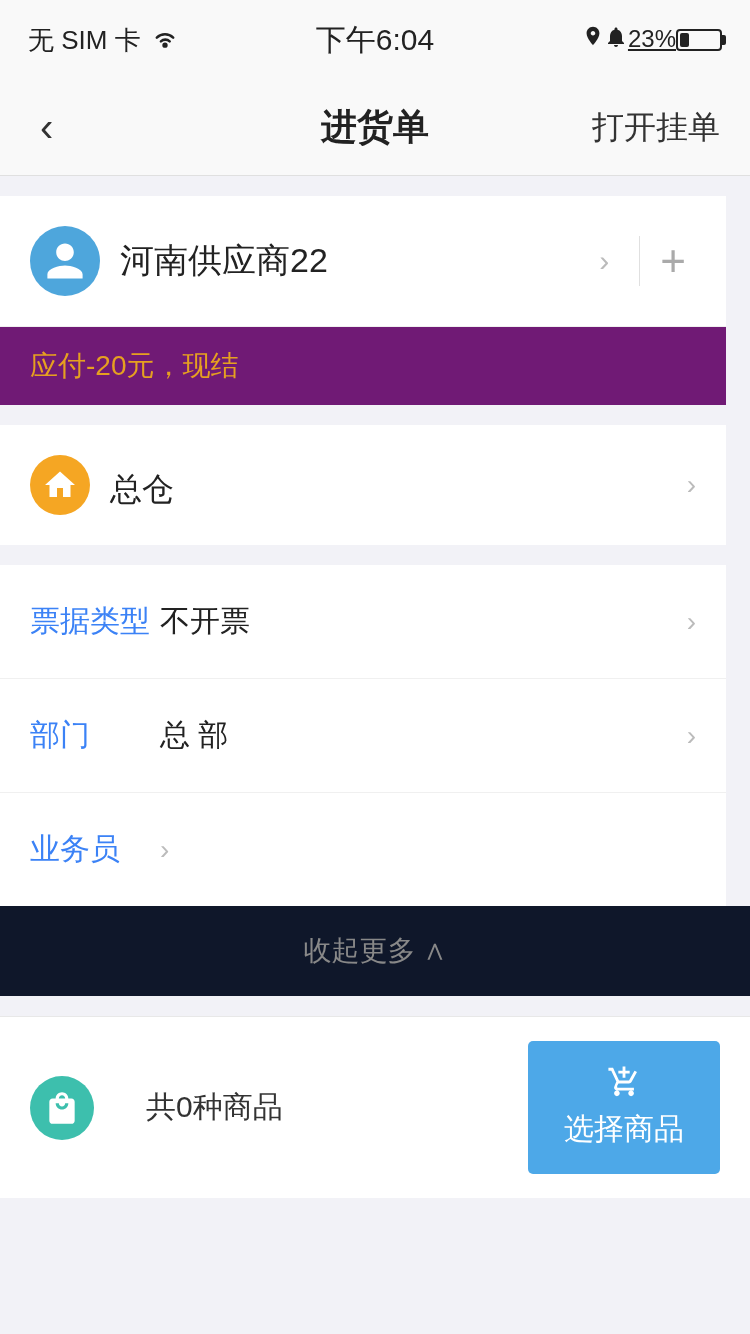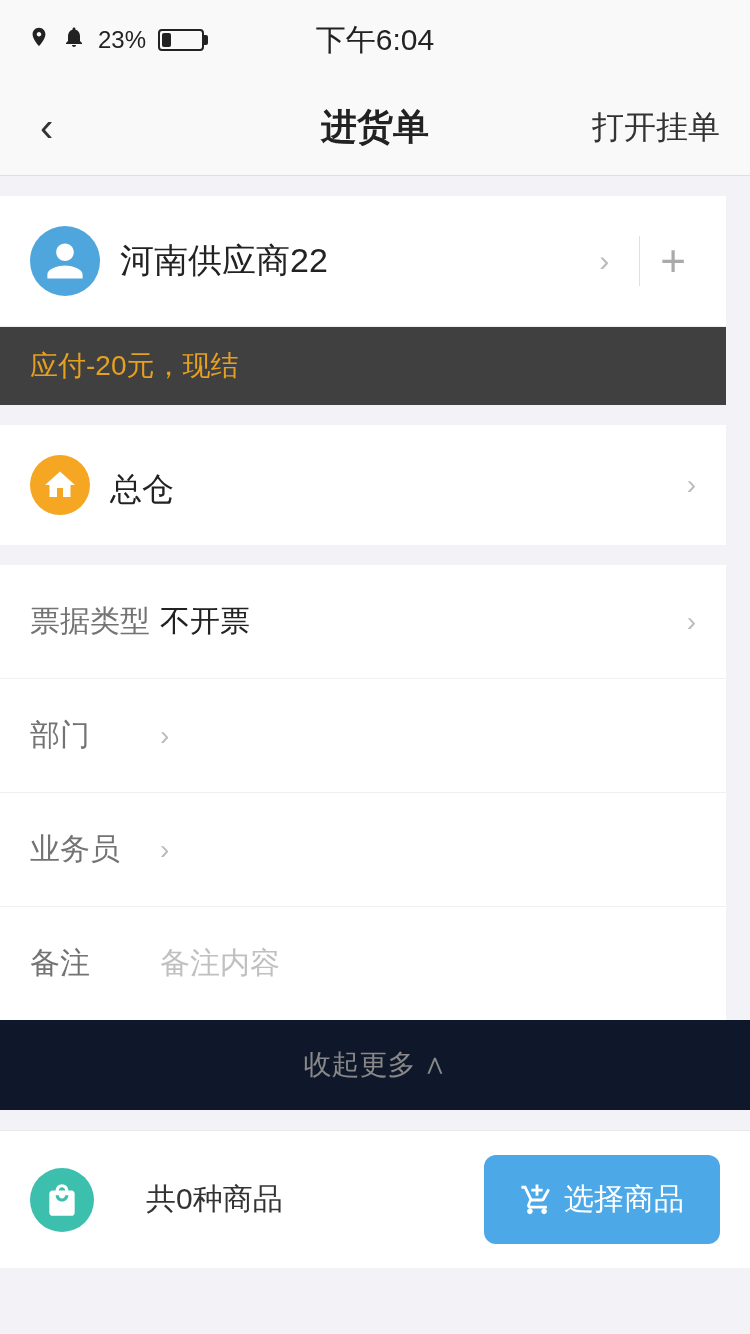--- a/index.html
+++ b/index.html
@@ -32,23 +32,23 @@
     }
     .status-center {
       font-size: 30px;
       font-weight: 500;
       position: absolute;
       left: 50%;
       transform: translateX(-50%);
     }
     .status-right {
       display: flex;
-      align-items: center;
-      gap: 12px;
+      gap: 0;
       font-size: 24px;
+      text-decoration: underline;
     }
     .battery-box {
       display: flex;
       align-items: center;
       gap: 4px;
     }
     .battery-rect {
       width: 46px;
       height: 22px;
       border: 2px solid #222;
@@ -159,41 +159,41 @@
     }
     .separator-v {
       width: 1px;
       height: 50px;
       background: #e0e0e0;
       margin: 0 10px;
     }
 
     
     .notice-banner {
-      background: #404040;
+      background: #701a75;
       padding: 20px 30px;
       font-size: 28px;
       color: #e6a020;
     }
 
     
     .form-row {
       display: flex;
       align-items: center;
       padding: 36px 30px;
       background: #fff;
       border-bottom: 1px solid #f0f0f0;
       min-height: 100px;
     }
     .form-row:last-child {
       border-bottom: none;
     }
     .form-label {
       font-size: 30px;
-      color: #737373;
+      color: #3b82f6;
       min-width: 120px;
       flex-shrink: 0;
     }
     .form-value {
       flex: 1;
       font-size: 30px;
       color: #222;
       padding-left: 10px;
     }
     .form-placeholder {
@@ -280,43 +280,55 @@
       flex: 1;
       font-size: 30px;
       color: #333;
       margin-left: 32px;
     }
     .select-product-btn {
       background: #4da8e8;
       color: #fff;
       font-size: 30px;
       border: none;
-      border-radius: 12px;
+      border-radius: 5px;
       padding: 24px 36px;
       display: flex;
       align-items: center;
       gap: 10px;
       cursor: pointer;
+      flex-direction: column;
     }
     .select-product-btn svg {
       width: 34px;
       height: 34px;
       fill: #fff;
     }
 
     
     .page-bg {
       min-height: 300px;
       background: #f2f2f7;
     }
   </style>
 </head>
 <body>
 
 <div class="status-bar">
+  <div class="status-left">
+    <span>无 SIM 卡</span>
+
+    <span>
+      <svg viewBox="0 0 24 24" width="28" height="28" fill="none" stroke="#222" stroke-width="2.2" stroke-linecap="round">
+        <path d="M5 12.5c3.86-3.73 10.14-3.73 14 0"></path>
+        <path d="M8.5 15.8c2.1-2.03 5.4-2.03 7.5 0"></path>
+        <circle cx="12" cy="19" r="1.2" fill="#222"></circle>
+      </svg>
+    </span>
+  </div>
   <div class="status-center">下午6:04</div>
   <div class="status-right">
 
     <span>
       <svg viewBox="0 0 24 24" width="22" height="22" fill="#222">
           <path d="M12 2C8.13 2 5 5.13 5 9c0 5.25 7 13 7 13s7-7.75 7-13c0-3.87-3.13-7-7-7zm0 9.5c-1.38 0-2.5-1.12-2.5-2.5S10.62 6.5 12 6.5s2.5 1.12 2.5 2.5S13.38 11.5 12 11.5z"></path>
         </svg>
     </span>
 
     <span>
@@ -380,32 +392,29 @@
 <div class="card">
 
   <div class="form-row">
     <span class="form-label">票据类型</span>
     <span class="form-value">不开票</span>
     <span class="form-chevron">›</span>
   </div>
 
   <div class="form-row">
     <span class="form-label">部门</span>
+    <span class="form-value">总 部</span>
     <span class="form-chevron">›</span>
   </div>
 
   <div class="form-row">
     <span class="form-label">业务员</span>
     <span class="form-chevron">›</span>
   </div>
 
-  <div class="form-row">
-    <span class="form-label">备注</span>
-    <span class="form-placeholder">备注内容</span>
-  </div>
 </div>
 
 <div class="collapse-row">
   <span>收起更多 ∧</span>
 </div>
 
 <div class="section-gap"></div>
 
 <div class="bottom-bar">
   <div class="product-icon-wrap">

